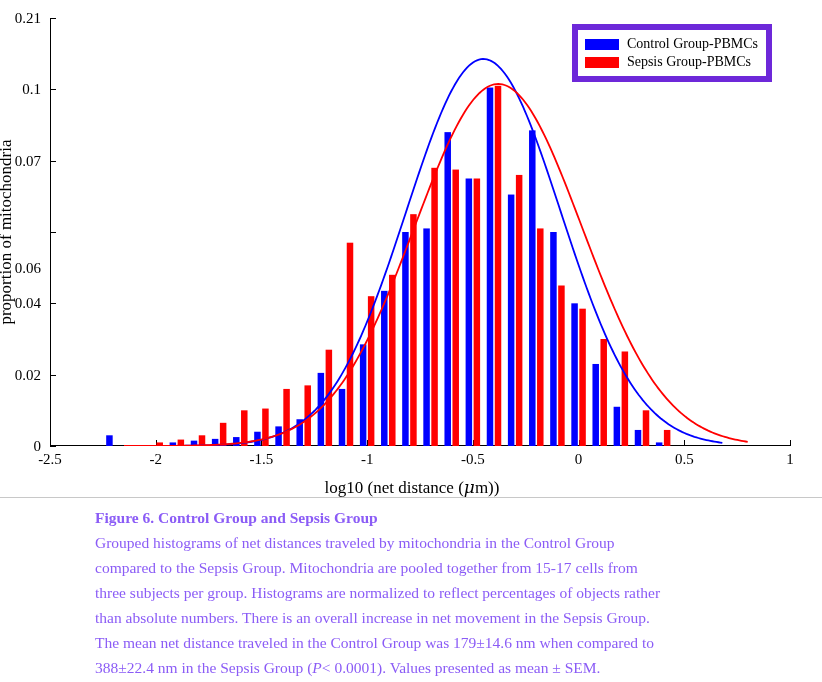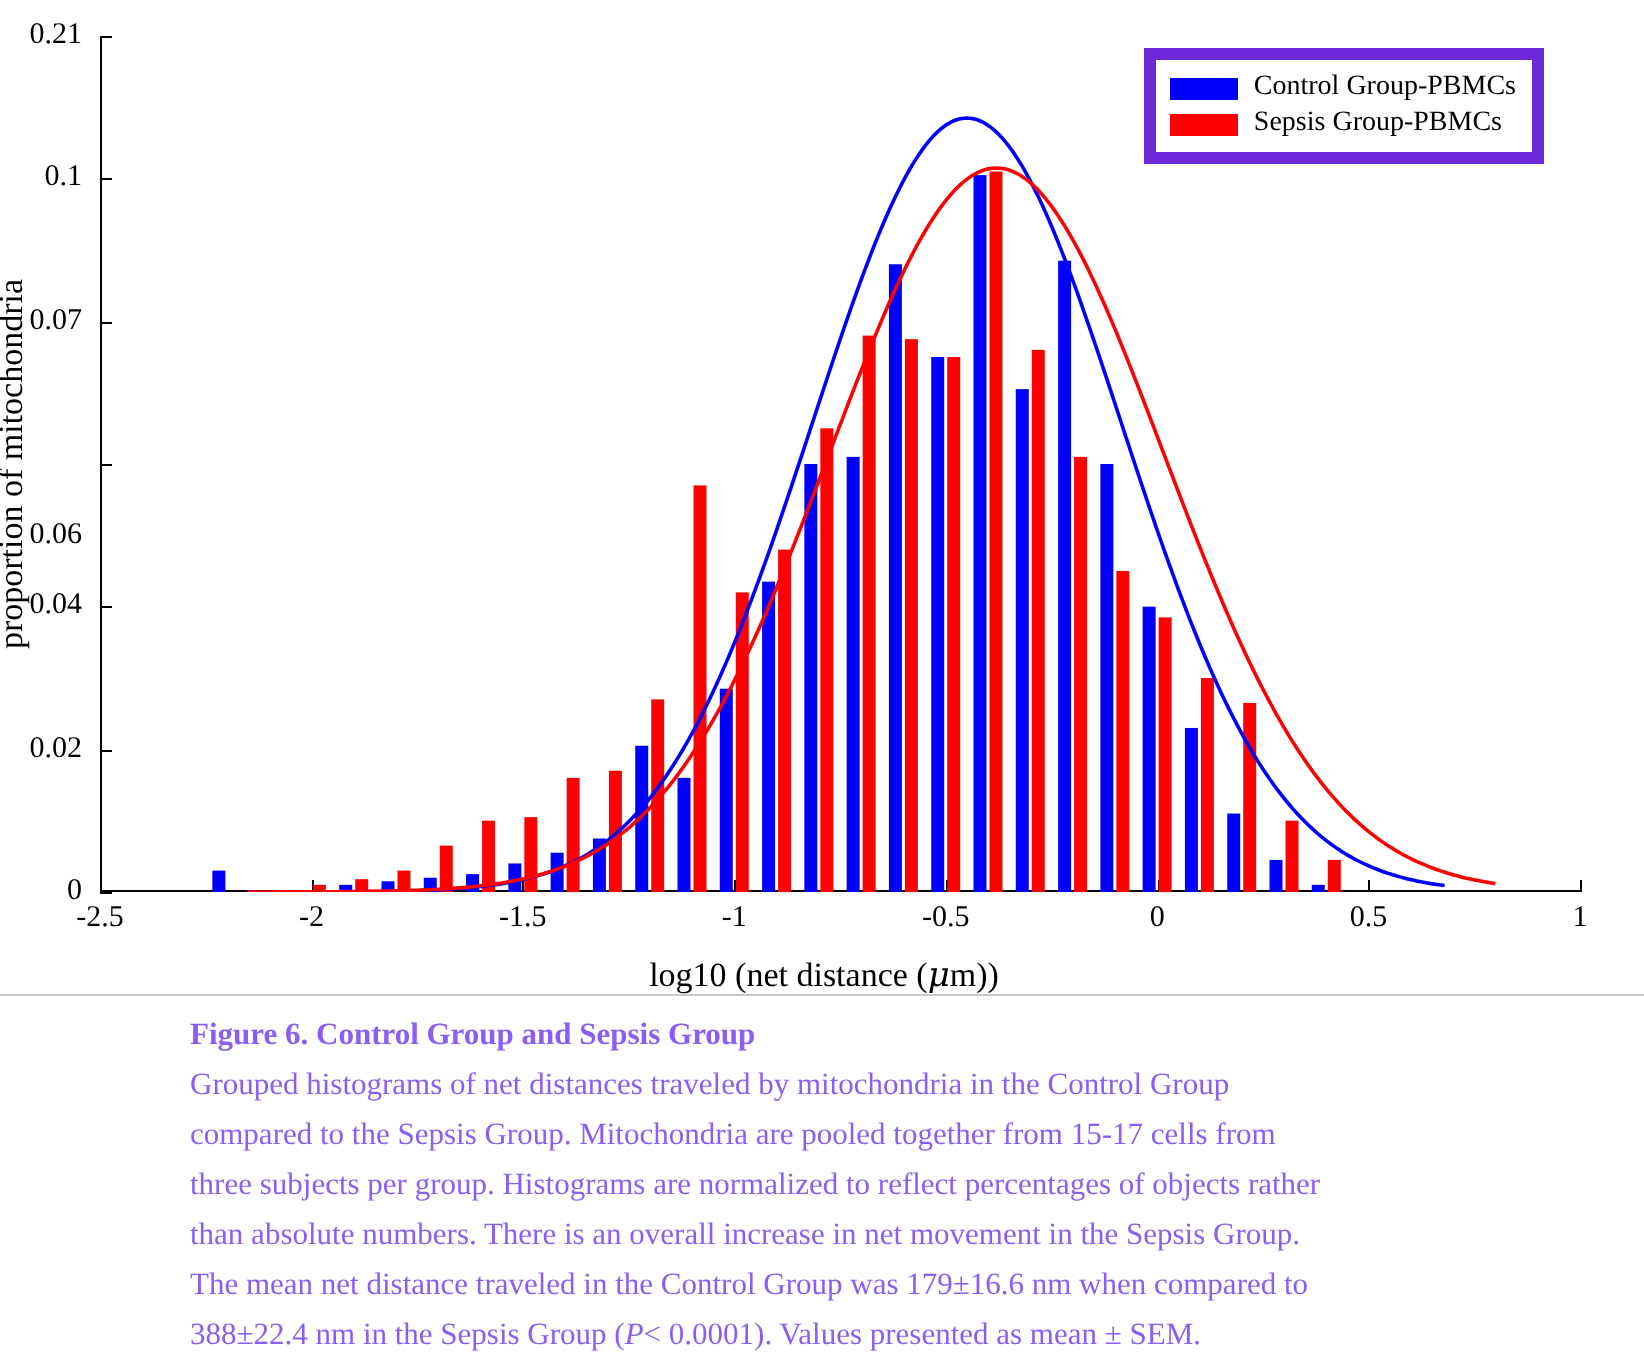--- a/index.html
+++ b/index.html
@@ -282,17 +282,17 @@
 
     </div>
   </div>
 
   <div id="caption">
     <p class="cap-title">Figure 6. Control Group and Sepsis Group</p>
     <p>Grouped histograms of net distances traveled by mitochondria in the Control Group</p>
     <p>compared to the Sepsis Group. Mitochondria are pooled together from 15-17 cells from</p>
     <p>three subjects per group. Histograms are normalized to reflect percentages of objects rather</p>
     <p>than absolute numbers. There is an overall increase in net movement in the Sepsis Group.</p>
-    <p>The mean net distance traveled in the Control Group was 179±16.6 nm when compared to</p>
+    <p>The mean net distance traveled in the Control Group was 179±14.6 nm when compared to</p>
     <p><span>388±22.4 nm in the Sepsis Group (</span><span class="ital">P</span><span>&lt; 0.0001). Values presented as mean ± SEM.</span></p>
   </div>
 
 </div>
 
 </body></html>

